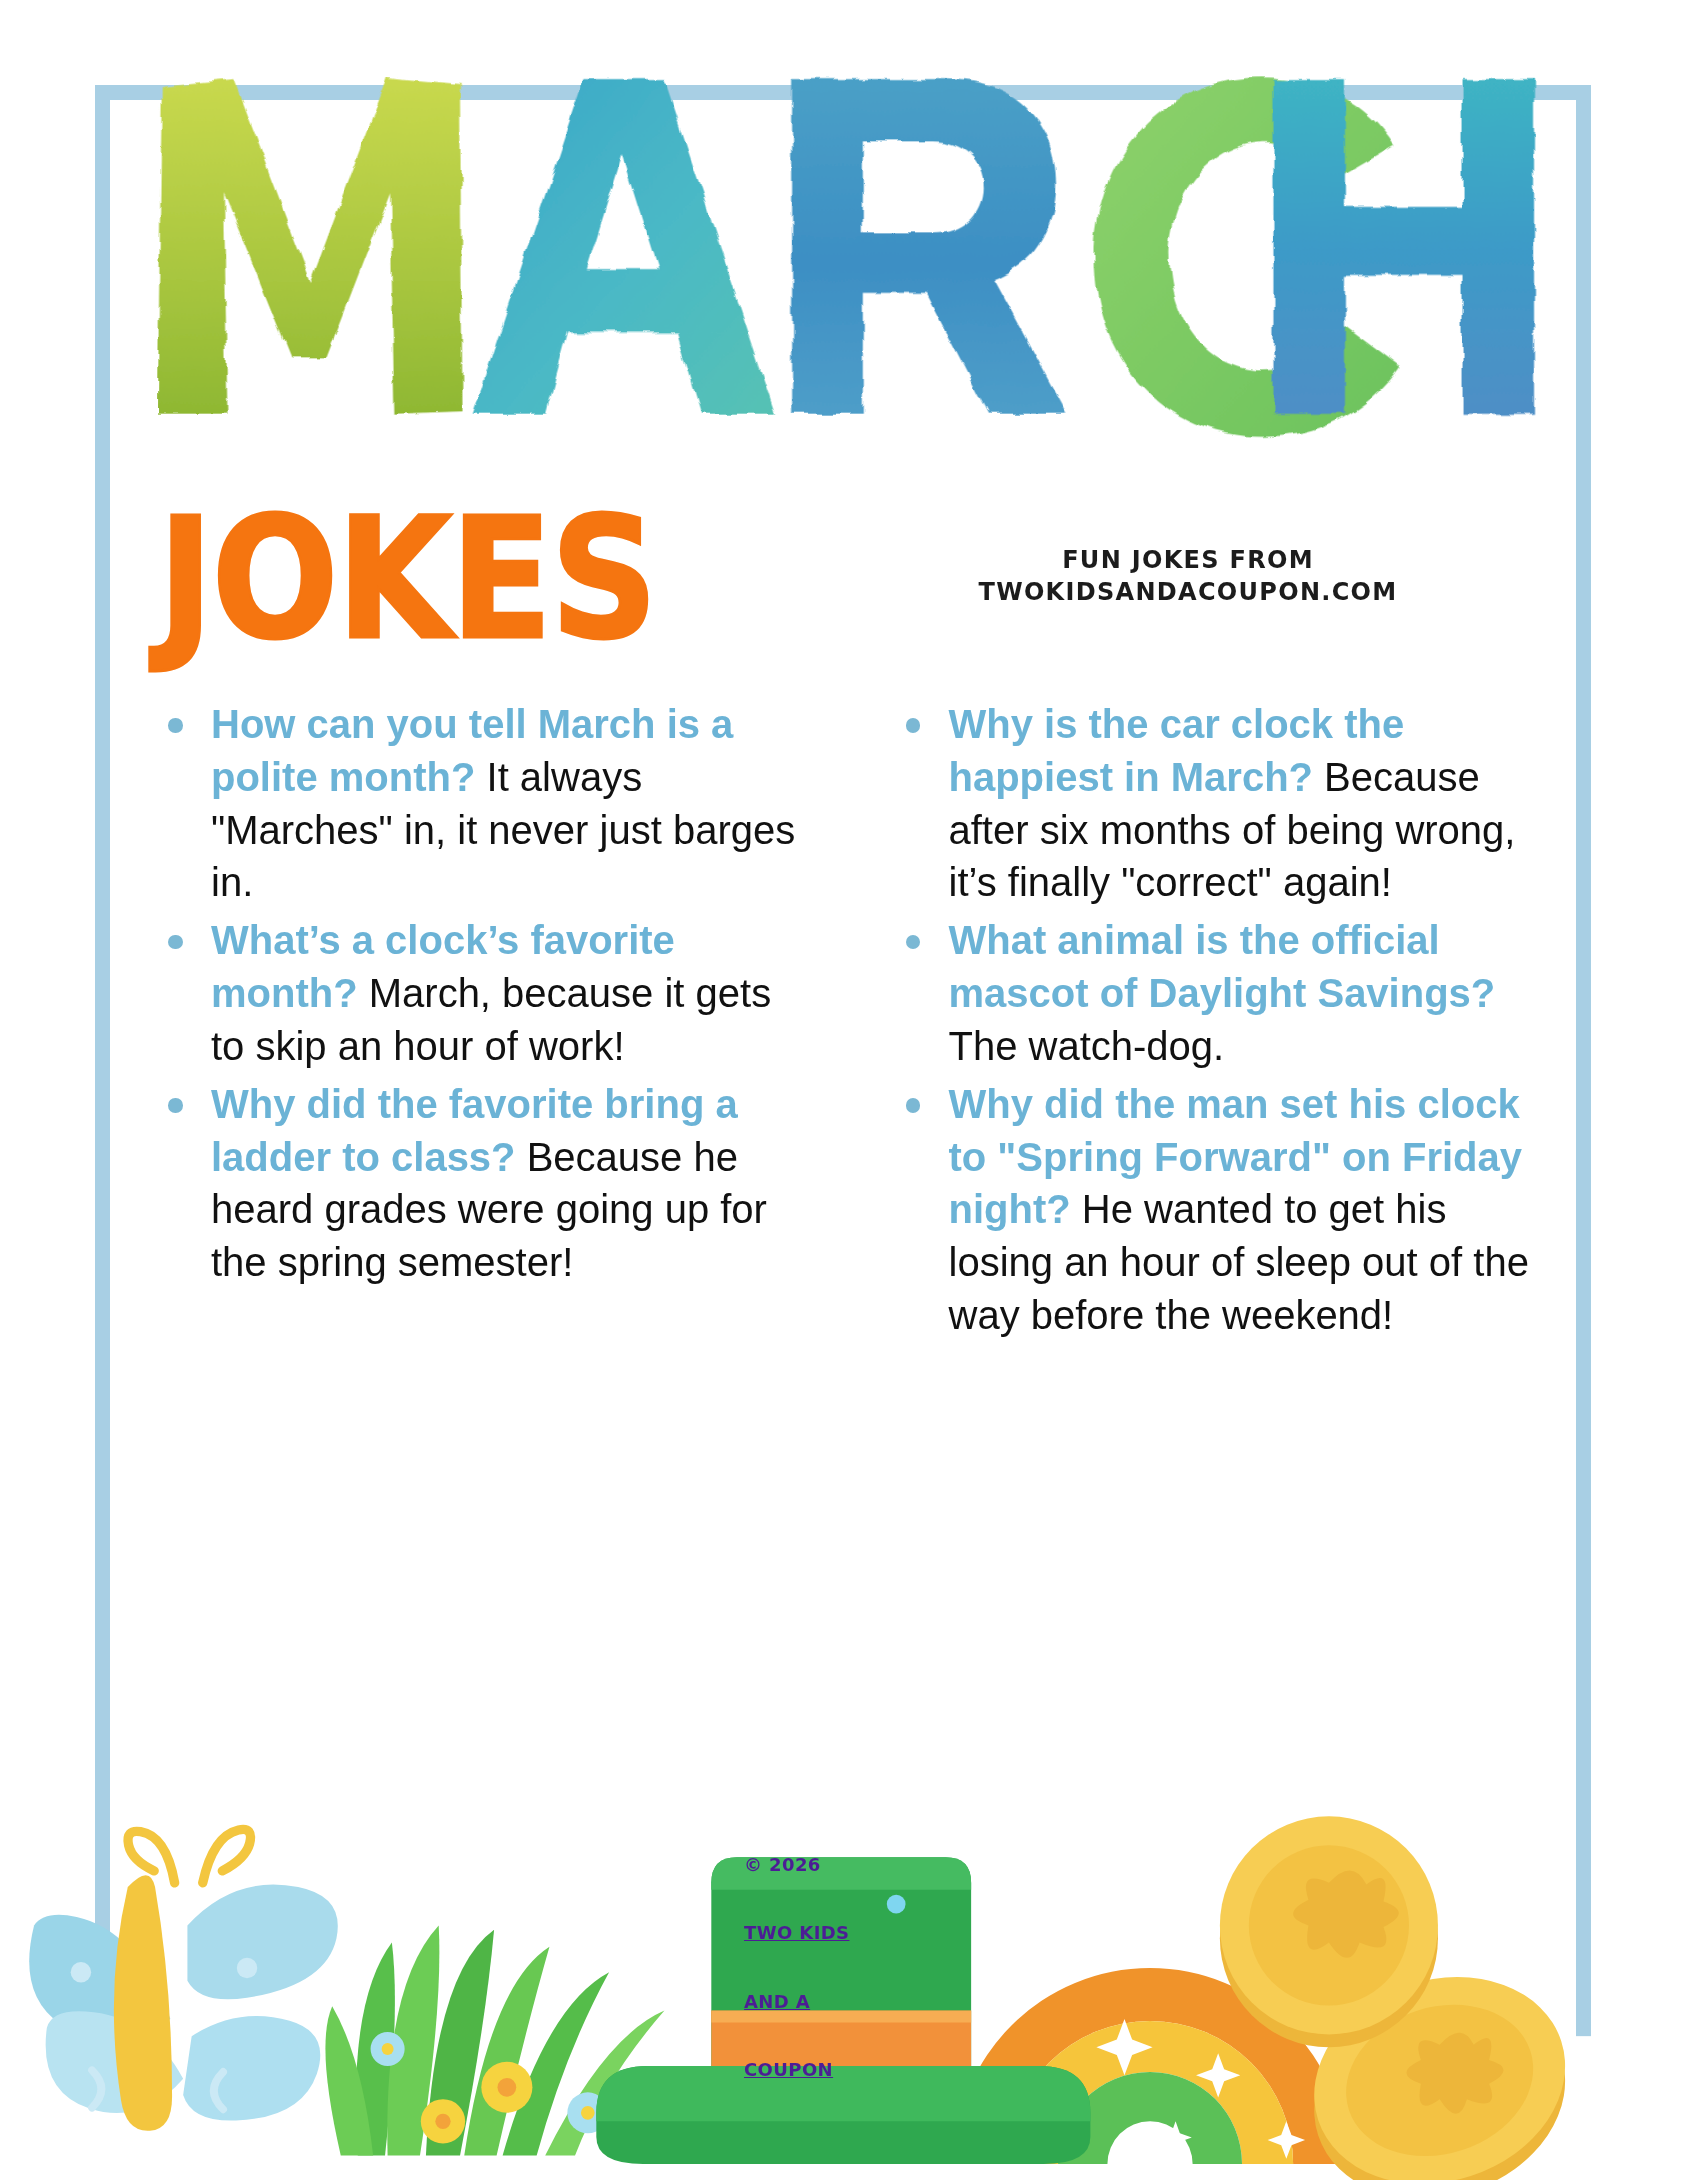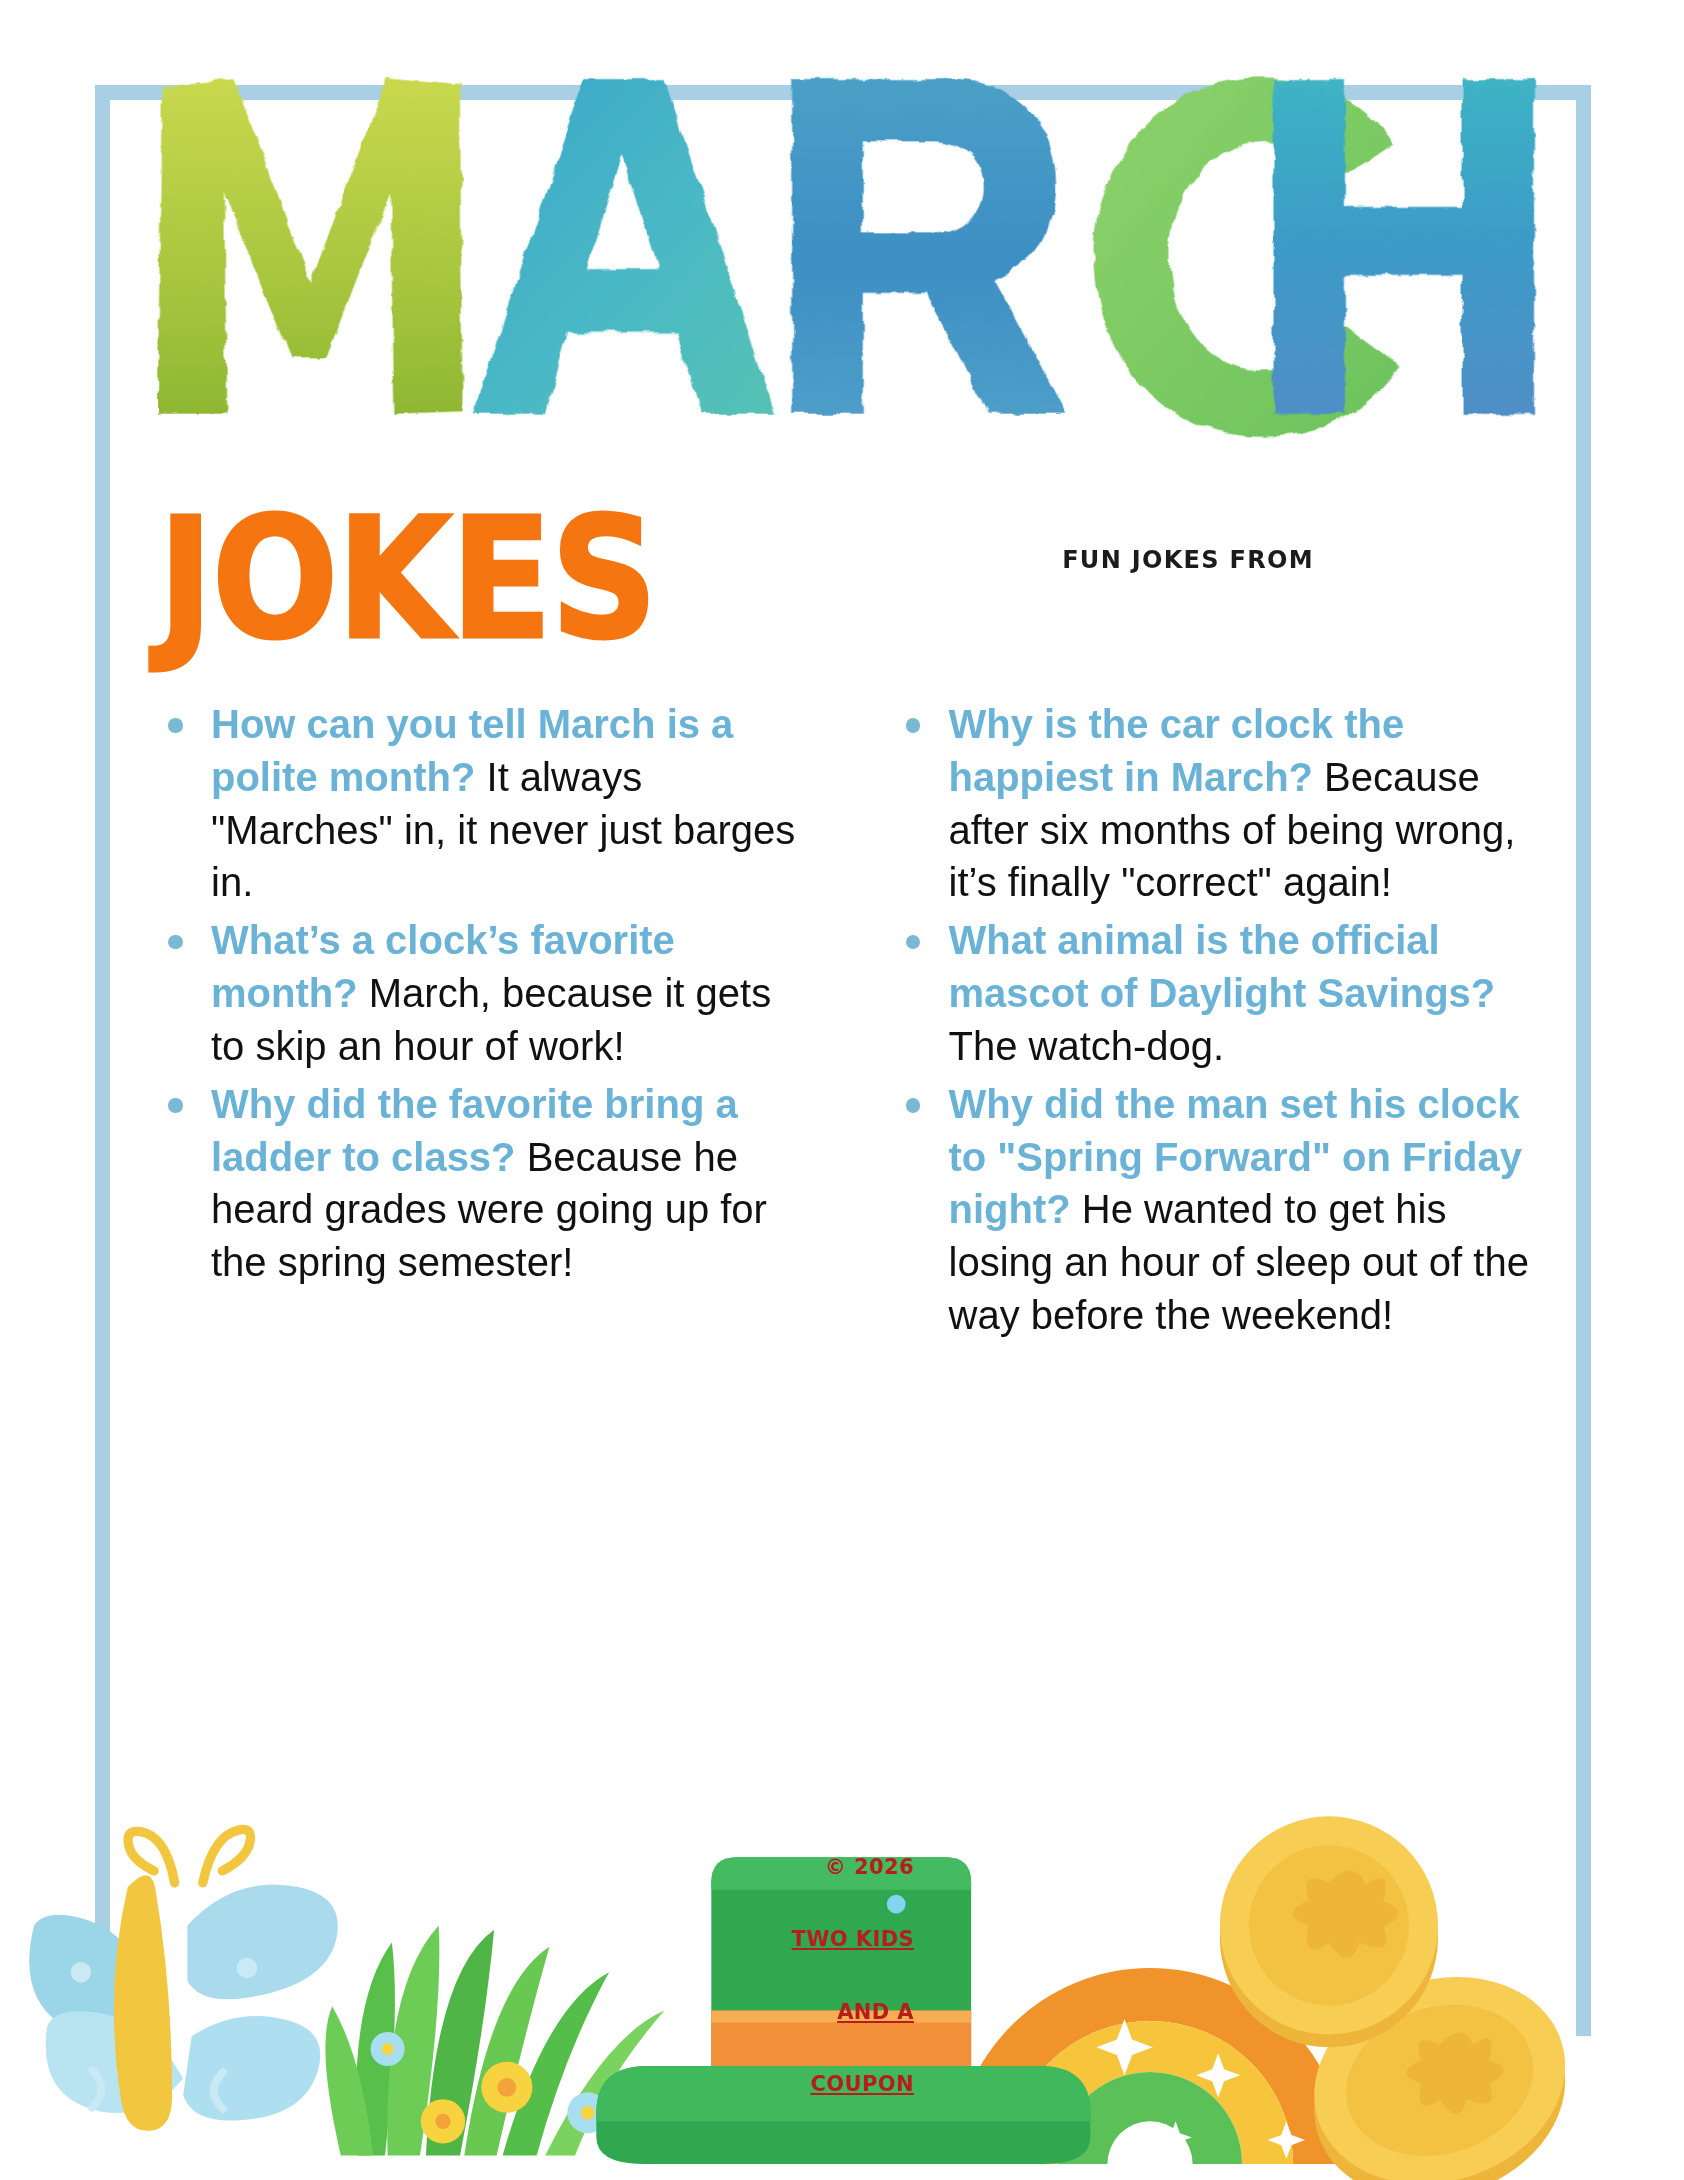--- a/index.html
+++ b/index.html
@@ -121,26 +121,26 @@
     height: 426px;
     pointer-events: none;
   }
   .bottom-art svg { display: block; width: 100%; height: 100%; }
 
   .hat-stamp {
     position: absolute;
     left: 744px;
     top: 1853px;
     width: 170px;
-    text-align: right;
+    text-align: left;
     font-family: "DejaVu Sans", sans-serif;
     font-weight: 700;
-    font-size: 21px;
+    font-size: 18px;
     line-height: 1.35;
-    color: #b91c1c;
+    color: #4c1d95;
     letter-spacing: 0.4px;
   }
   .hat-stamp span { display: block; }
   .hat-stamp .ul { text-decoration: underline; margin-top: 44px; }
 </style>
 </head>
 <body>
 
 <div class="page">
 
@@ -197,20 +197,21 @@
         <path d="M1520 455 L1520 62 L1604 62 L1604 212 L1742 212 L1742 62 L1826 62 L1826 455
                  L1742 455 L1742 292 L1604 292 L1604 455 Z" transform="translate(-180,0)" fill="url(#gH)"></path>
       </g>
     </svg>
   </div>
 
   <div class="jokes-word">JOKES</div>
 
   <div class="credit">
     <div>FUN JOKES FROM</div>
+    <div>TWOKIDSANDACOUPON.COM</div>
   </div>
 
   <div class="columns">
 
     <div class="col">
       <ul class="joke-list">
         <li>
           <span class="q">How can you tell March is a polite month?</span><span class="a"> It always "Marches" in, it never just barges in.</span>
         </li>
         <li>

